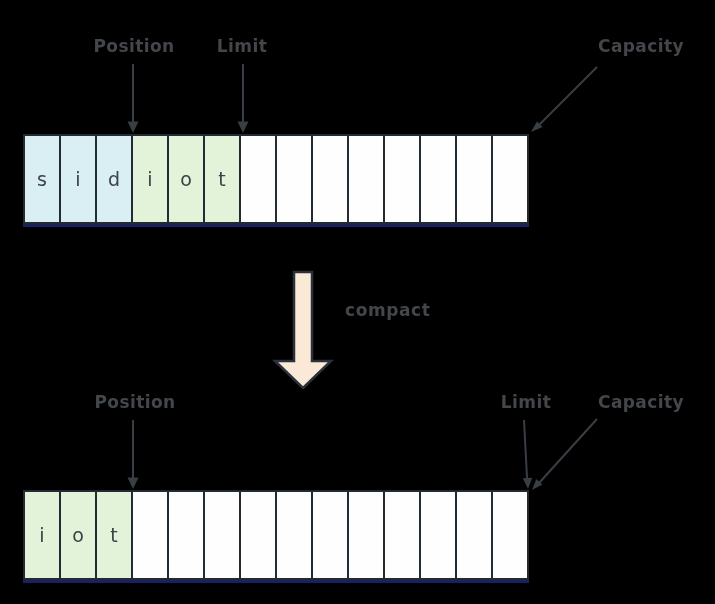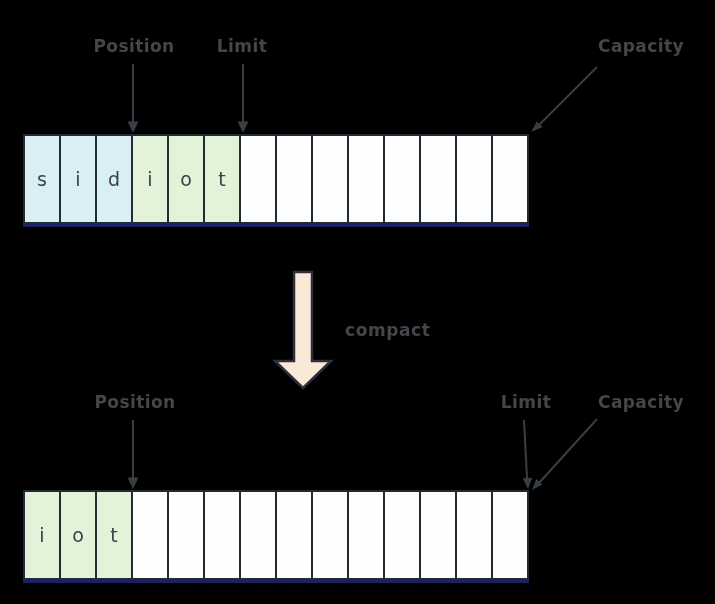--- a/index.html
+++ b/index.html
@@ -30,21 +30,21 @@
     position:absolute;
     transform:translateX(-50%);
     font-size:17px;
     font-weight:bold;
     letter-spacing:.4px;
     color:var(--label-text);
     white-space:nowrap;
   }
   .compact-lbl{
     position:absolute;
-    left:345px;top:320px;
+    left:345px;top:300px;
     font-size:17px;
     font-weight:bold;
     letter-spacing:.6px;
     color:var(--label-text);
   }
   .arrow-layer{
     position:absolute;left:0;top:0;
     width:715px;height:604px;
     pointer-events:none;
   }

